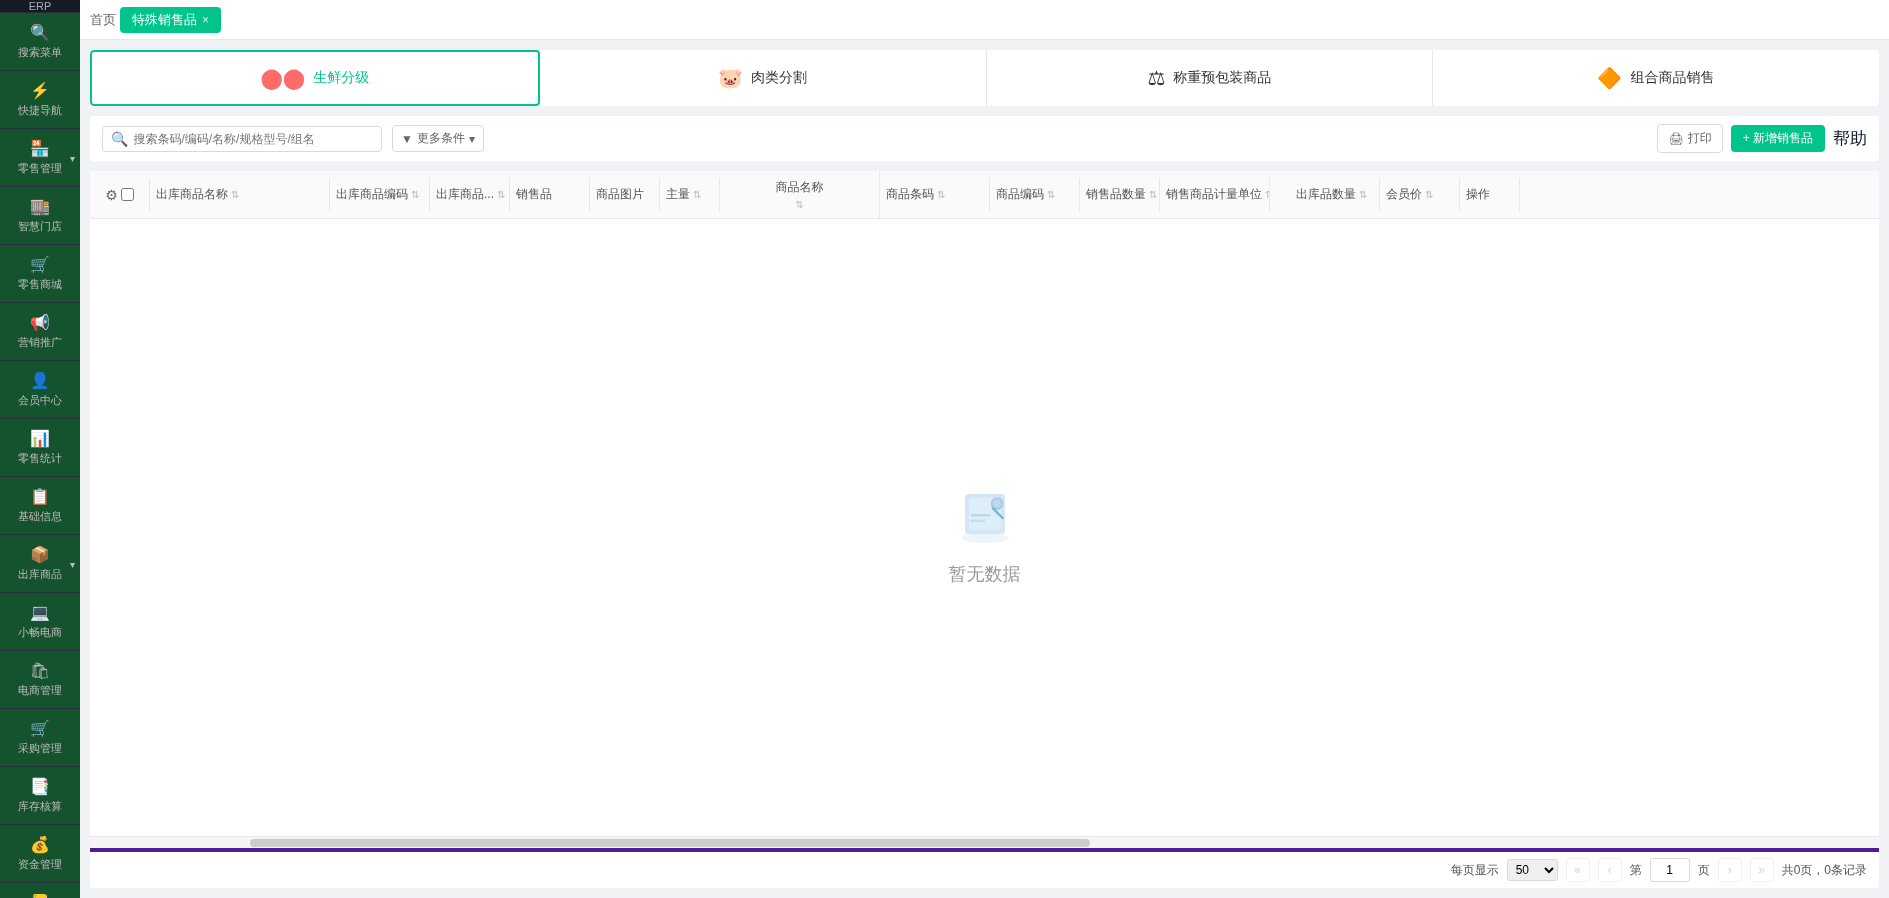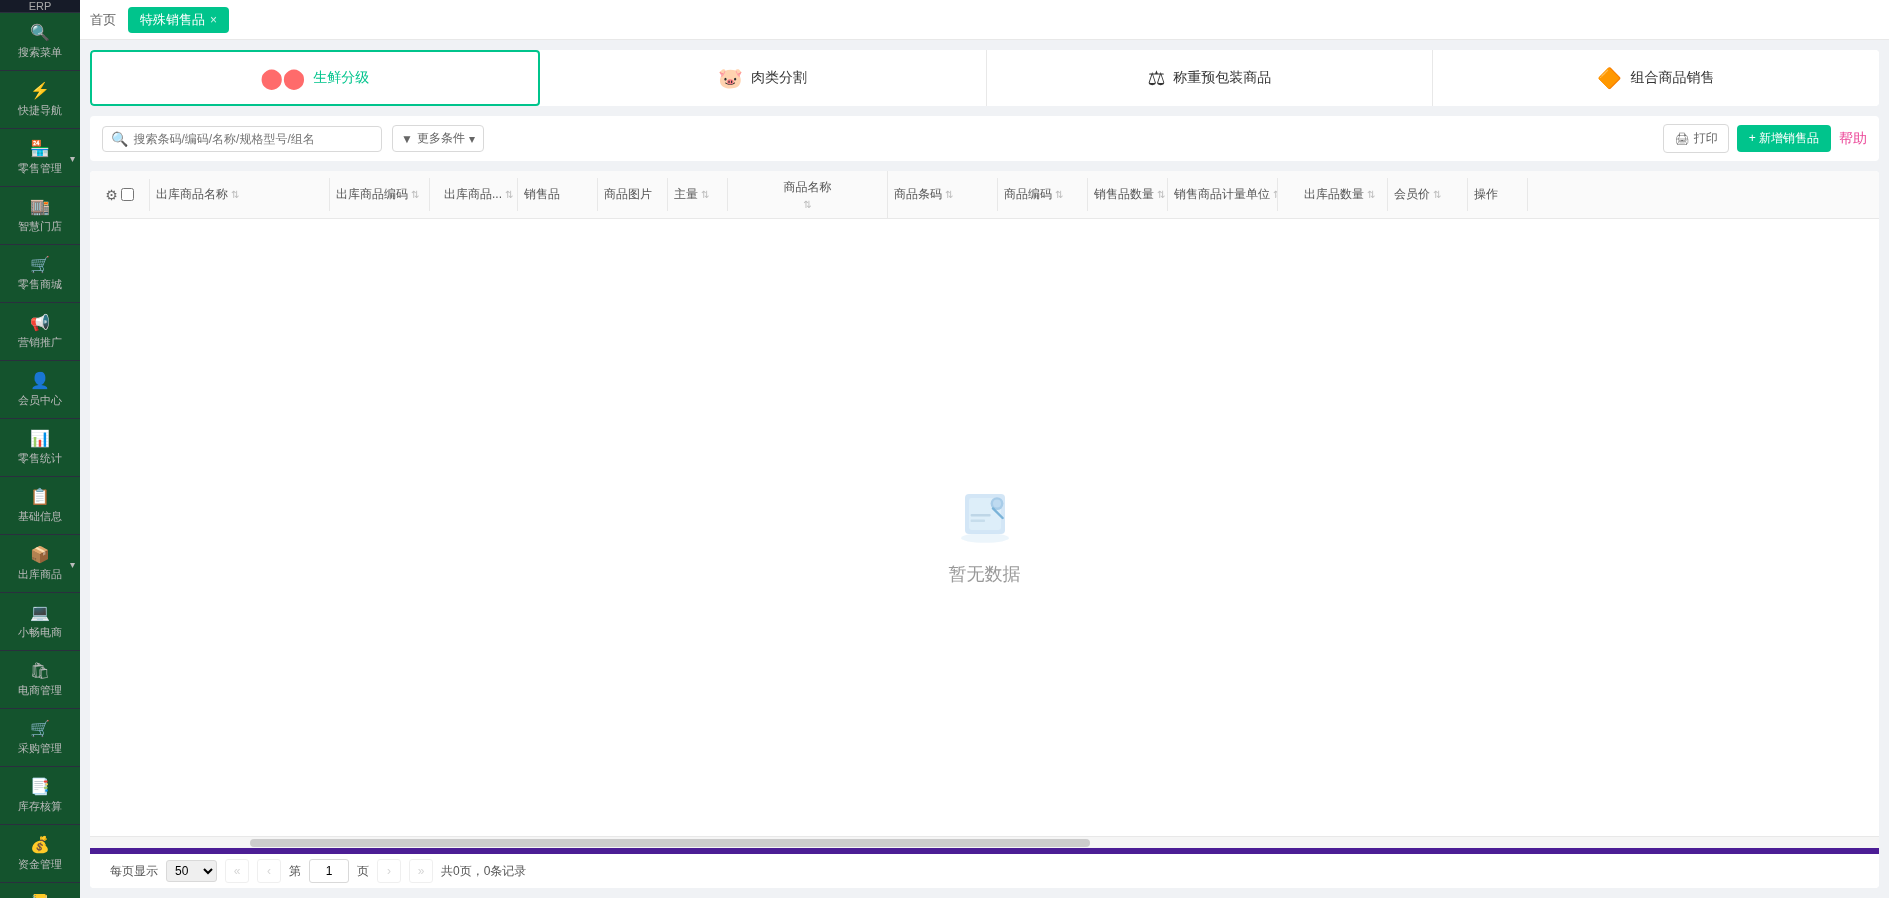--- a/index.html
+++ b/index.html
@@ -58,21 +58,21 @@
     }
 
     
     .topbar {
       height: 40px;
       background: #fff;
       display: flex;
       align-items: center;
       padding: 0 10px;
       border-bottom: 1px solid #e8e8e8;
-      gap: 12px;
+      gap: 4px;
     }
     .topbar-home {
       color: #666;
       font-size: 13px;
       cursor: pointer;
     }
     .topbar-tab-active {
       background: #00c48c;
       color: #fff;
       padding: 4px 12px;
@@ -191,22 +191,22 @@
       border: none;
       border-radius: 4px;
       padding: 5px 12px;
       font-size: 12px;
       cursor: pointer;
       display: flex;
       align-items: center;
       gap: 4px;
     }
     .help-btn {
-      font-size: 14px;
-      color: #ec4899;
+      font-size: 17px;
+      color: #0f172a;
       cursor: pointer;
     }
 
     
     .table-container {
       flex: 1;
       background: #fff;
       border-radius: 4px;
       display: flex;
       flex-direction: column;
@@ -229,21 +229,21 @@
       gap: 3px;
       border-right: 1px solid #e8e8e8;
       white-space: nowrap;
       overflow: hidden;
       flex-shrink: 0;
     }
     .th-cell .sort-arrows { color: #bbb; font-size: 10px; cursor: pointer; }
     .th-check { width: 60px; justify-content: center; }
     .th-out-name { width: 180px; }
     .th-out-code { width: 100px; }
-    .th-out-spec { width: 80px; margin-left: 8px; }
+    .th-out-spec { width: 80px; }
     .th-sale-item { width: 80px; }
     .th-img { width: 70px; }
     .th-main { width: 60px; }
     .th-name { width: 160px; flex-direction: column; }
     .th-barcode { width: 110px; text-align: right; }
     .th-sku { width: 90px; }
     .th-sale-qty { width: 80px; }
     .th-sale-unit { width: 110px; }
     .th-out-qty { width: 90px; margin-left: 20px; }
     .th-member { width: 80px; }
@@ -261,24 +261,25 @@
     .empty-icon {
       width: 80px;
       height: 80px;
     }
     .empty-text { color: #999; font-size: 18px; }
 
     
     .pagination {
       height: 40px;
       background: #fff;
-      border-top: 6px solid #4c1d95;
-      display: flex;
-      align-items: center;
-      padding: 0 20px;
+      border-top: 4px solid #4c1d95;
+      display: flex;
+      align-items: center;
+      justify-content: flex-end;
+      padding: 0 12px;
       gap: 8px;
       font-size: 12px;
       color: #555;
     }
     .pagination select {
       border: 1px solid #d9d9d9;
       border-radius: 3px;
       padding: 2px 4px;
       font-size: 12px;
     }

